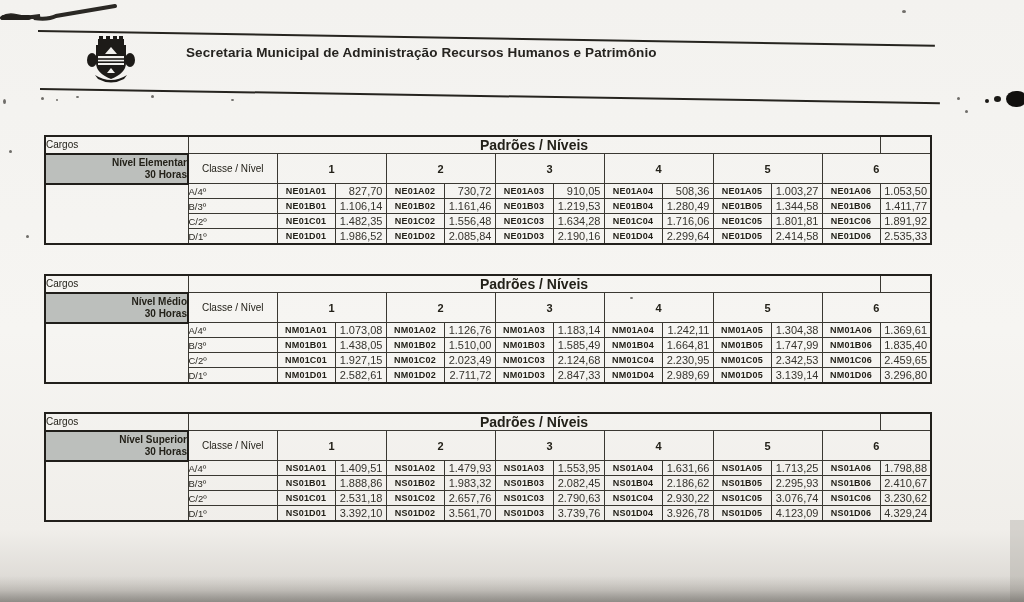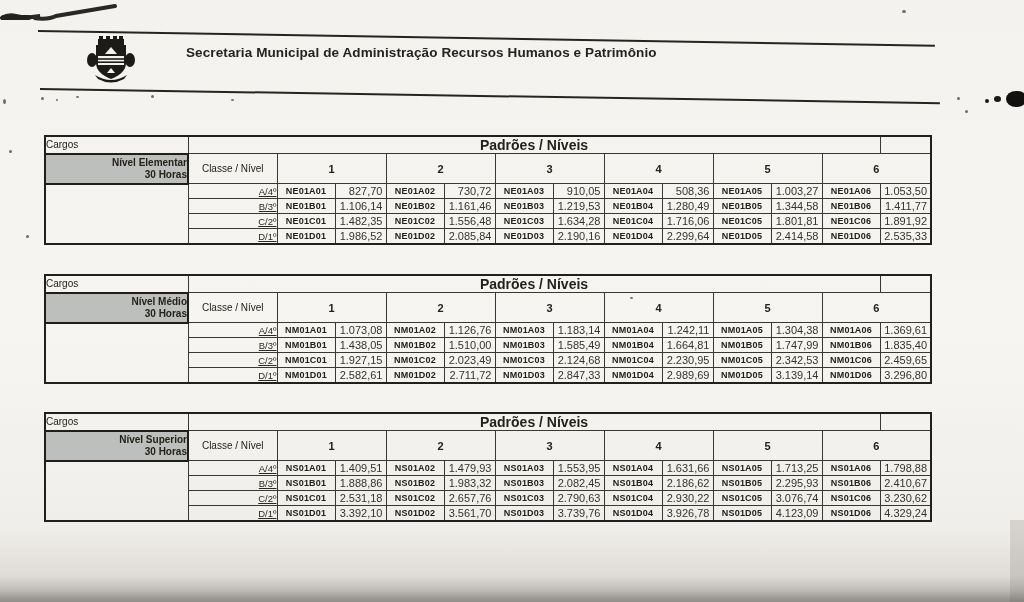--- a/index.html
+++ b/index.html
@@ -29,21 +29,21 @@
   table.sal td{border:1px solid #3a3832;overflow:hidden;white-space:nowrap;padding:0;}
   .r-hdr td{height:13px;}
   .r-classe td{height:28px;}
   .r-data td{height:14px;}
   .c-cargos{font-size:10px;text-align:left;}
   .c-padroes{font-size:14px;font-weight:700;text-align:center;}
   .c-nivel{background:var(--cell-gray,#bcbfbc);border:2px solid #201e1a !important;
            font-size:10px;font-weight:700;text-align:right;line-height:1.2;}
   .c-classehdr{font-size:10px;text-align:center;margin-top:12px;}
   .c-num{font-size:11px;font-weight:700;text-align:center;}
-  .c-label{font-size:9.5px;text-align:right;color:#2b2923;text-decoration:underline;}
+  .c-label{font-size:9.5px;text-align:left;color:#2b2923;}
   .c-code{font-size:9px;font-weight:700;text-align:center;letter-spacing:0.2px;}
   .c-val{font-size:11px;text-align:right;padding-right:3px !important;color:#35332d;}
   .c-empty{background:transparent;}
   
   .speck{position:absolute;border-radius:50%;background:#6f6d69;}
   #pen-mark{position:absolute;left:0;top:2px;width:120px;height:24px;}
   #blob-right{position:absolute;left:1006px;top:91px;width:20px;height:16px;background:#11100e;border-radius:50% 40% 45% 50%;}
   .blob-dot{position:absolute;background:#1a1916;border-radius:50%;}
   #bottom-shadow{position:absolute;left:0;bottom:0;width:1024px;height:26px;
     background:linear-gradient(180deg,rgba(120,116,110,0) 0%,rgba(120,116,110,0.25) 55%,rgba(95,92,87,0.55) 100%);}

